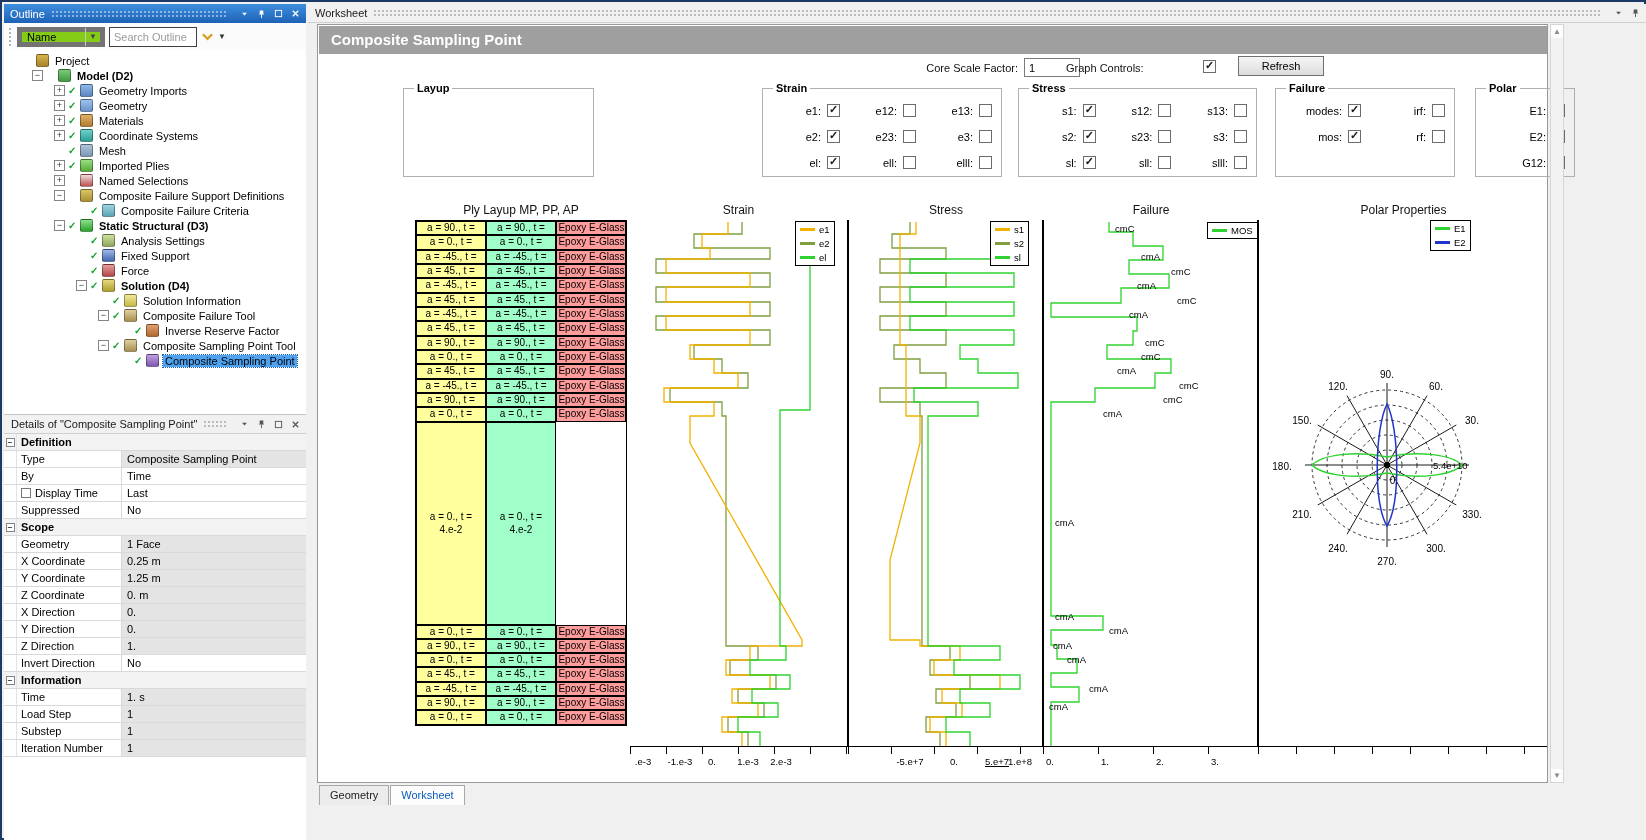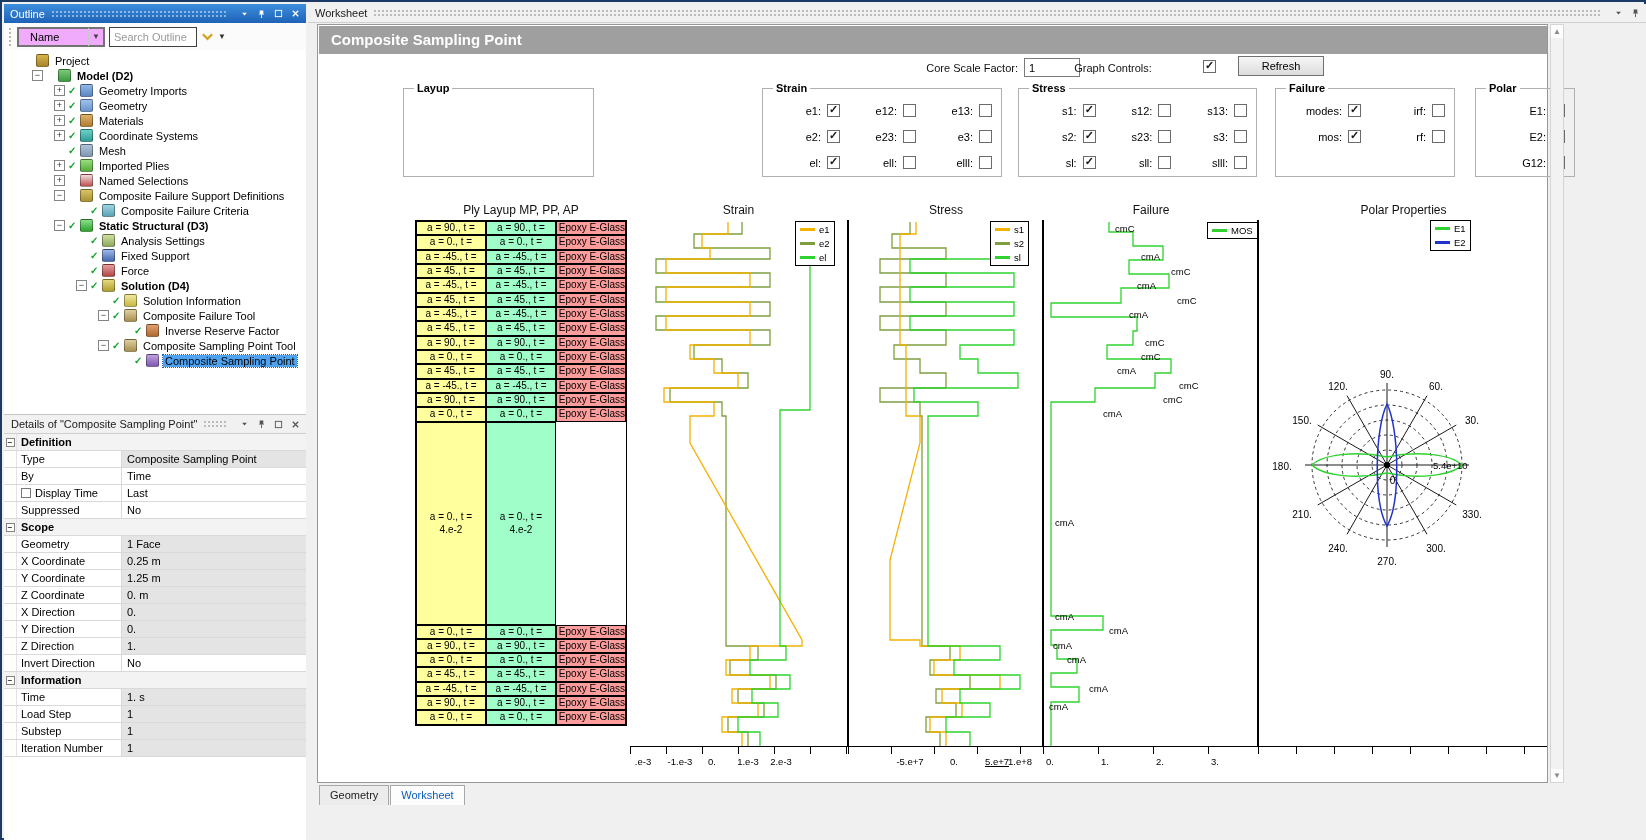--- a/index.html
+++ b/index.html
@@ -15,22 +15,22 @@
     display:flex; align-items:center; font-size:11px; padding:0 4px 0 7px; }
   .cap-dots { flex:1; height:8px; margin:0 6px;
     background-image:radial-gradient(circle, rgba(255,255,255,.45) 1px, transparent 1.2px);
     background-size:4px 4px; }
   .cap-light .cap-dots { background-image:radial-gradient(circle, rgba(0,0,0,.22) 1px, transparent 1.2px); }
   .cap-ico { width:14px; height:12px; display:flex; align-items:center; justify-content:center; margin-left:3px; }
   .cap-ico svg { display:block; }
 
   #outline-toolbar { height:27px; background:#fbfbfb; display:flex; align-items:center; padding:0 4px; gap:4px; }
   #grip { width:5px; height:20px; background-image:radial-gradient(circle,#b5b5b5 1px,transparent 1.2px); background-size:4px 4px; }
-  .combo { width:88px; height:20px; border:2px solid #737373; background:#f0abfc; display:flex; align-items:center;
-    font-size:11px; padding-left:11px; }
+  .combo { width:88px; height:20px; border:5px solid #737373; background:#84cc16; display:flex; align-items:center;
+    font-size:11px; padding-left:5px; }
   .combo .arr { margin-left:auto; border-left:1px solid #c8c8c8; width:15px; height:18px;
     display:flex; align-items:center; justify-content:center; color:#444; font-size:8px; }
   #search-input { width:88px; height:20px; border:1px solid #404040; font-size:11px; padding:0 4px;
     color:#333; font-family:"Liberation Sans",sans-serif; }
   #search-input::placeholder { color:#9a9a9a; }
   .gold-chev { color:#d8a020; font-weight:bold; }
   .mini-arr { color:#333; font-size:8px; }
 
   #tree { padding-top:3px; height:360px; overflow:hidden; }
   .trow { display:flex; align-items:center; height:15px; font-size:11px; white-space:nowrap; }
@@ -97,21 +97,21 @@
 
   .chart-title { position:absolute; top:178px; font-size:12px; color:#111; text-align:center; }
   #t-layup{left:97px;width:212px;} #t-strain{left:312px;width:217px;} #t-stress{left:532px;width:192px;}
   #t-failure{left:727px;width:212px;} #t-polar{left:942px;width:287px;}
 
   #layup-table { position:absolute; left:97px; top:195px; width:212px; border:1px solid #000; }
   .lay-sec { display:grid; grid-template-columns:1fr 1fr 1fr; }
   #layup-top { grid-auto-rows:14.33px; } #layup-bottom { grid-auto-rows:14.3px; }
   .lcell { border:1px solid #000; font-size:10px; text-align:center; overflow:hidden; white-space:nowrap;
     line-height:12.5px; }
-  .lcell.ap { text-align:right; padding-left:1px; }
+  .lcell.ap { text-align:center; padding-left:1px; }
   #layup-core { display:grid; grid-template-columns:1fr 1fr 1fr; height:203px; }
   .ccell { border:1px solid #000; font-size:10px; text-align:center; white-space:pre-line;
     display:flex; align-items:center; justify-content:center; line-height:13px; }
 
   .chart-svg { position:absolute; top:195px; }
   #strain-svg{left:312px;} #stress-svg{left:532px;} #failure-svg{left:727px;} #polar-svg{left:942px;}
   .vsep { position:absolute; top:195px; width:2px; height:526px; background:#000; }
   #sep1{left:529px;} #sep2{left:724px;} #sep3{left:939px;}
   .t-strip { position:absolute; top:721px; height:8px; border-top:1px solid #000;
     background-image:repeating-linear-gradient(90deg,#000 0 1px,transparent 1px 38px); }
@@ -498,21 +498,21 @@
             <line x1="5" y1="5.5" x2="5" y2="9.5" stroke="#555"></line>
           </svg>
         </span>
     </div>
 
     <div id="ws-body">
       <div class="ws-header">Composite Sampling Point</div>
 
       <span class="ctl-label" style="left:560px;top:37px;width:140px;text-align:right;">Core Scale Factor:</span>
       <input id="core-scale-input" value="1" style="">
-      <span class="ctl-label" style="left:748px;top:37px;width:94px;text-align:center;">Graph Controls:</span>
+      <span class="ctl-label" style="left:748px;top:37px;width:94px;text-align:left;">Graph Controls:</span>
       <div id="graph-cb" class="cb on"></div>
       <div id="refresh-btn">Refresh</div>
 
       <fieldset id="g-layup" class="cols1">
           <legend>Layup</legend>
         </fieldset>
       <fieldset id="g-strain" class="cols3">
           <legend>Strain</legend>
           <div class="cbgrid">
             <span class="cblabel">e1:</span>

